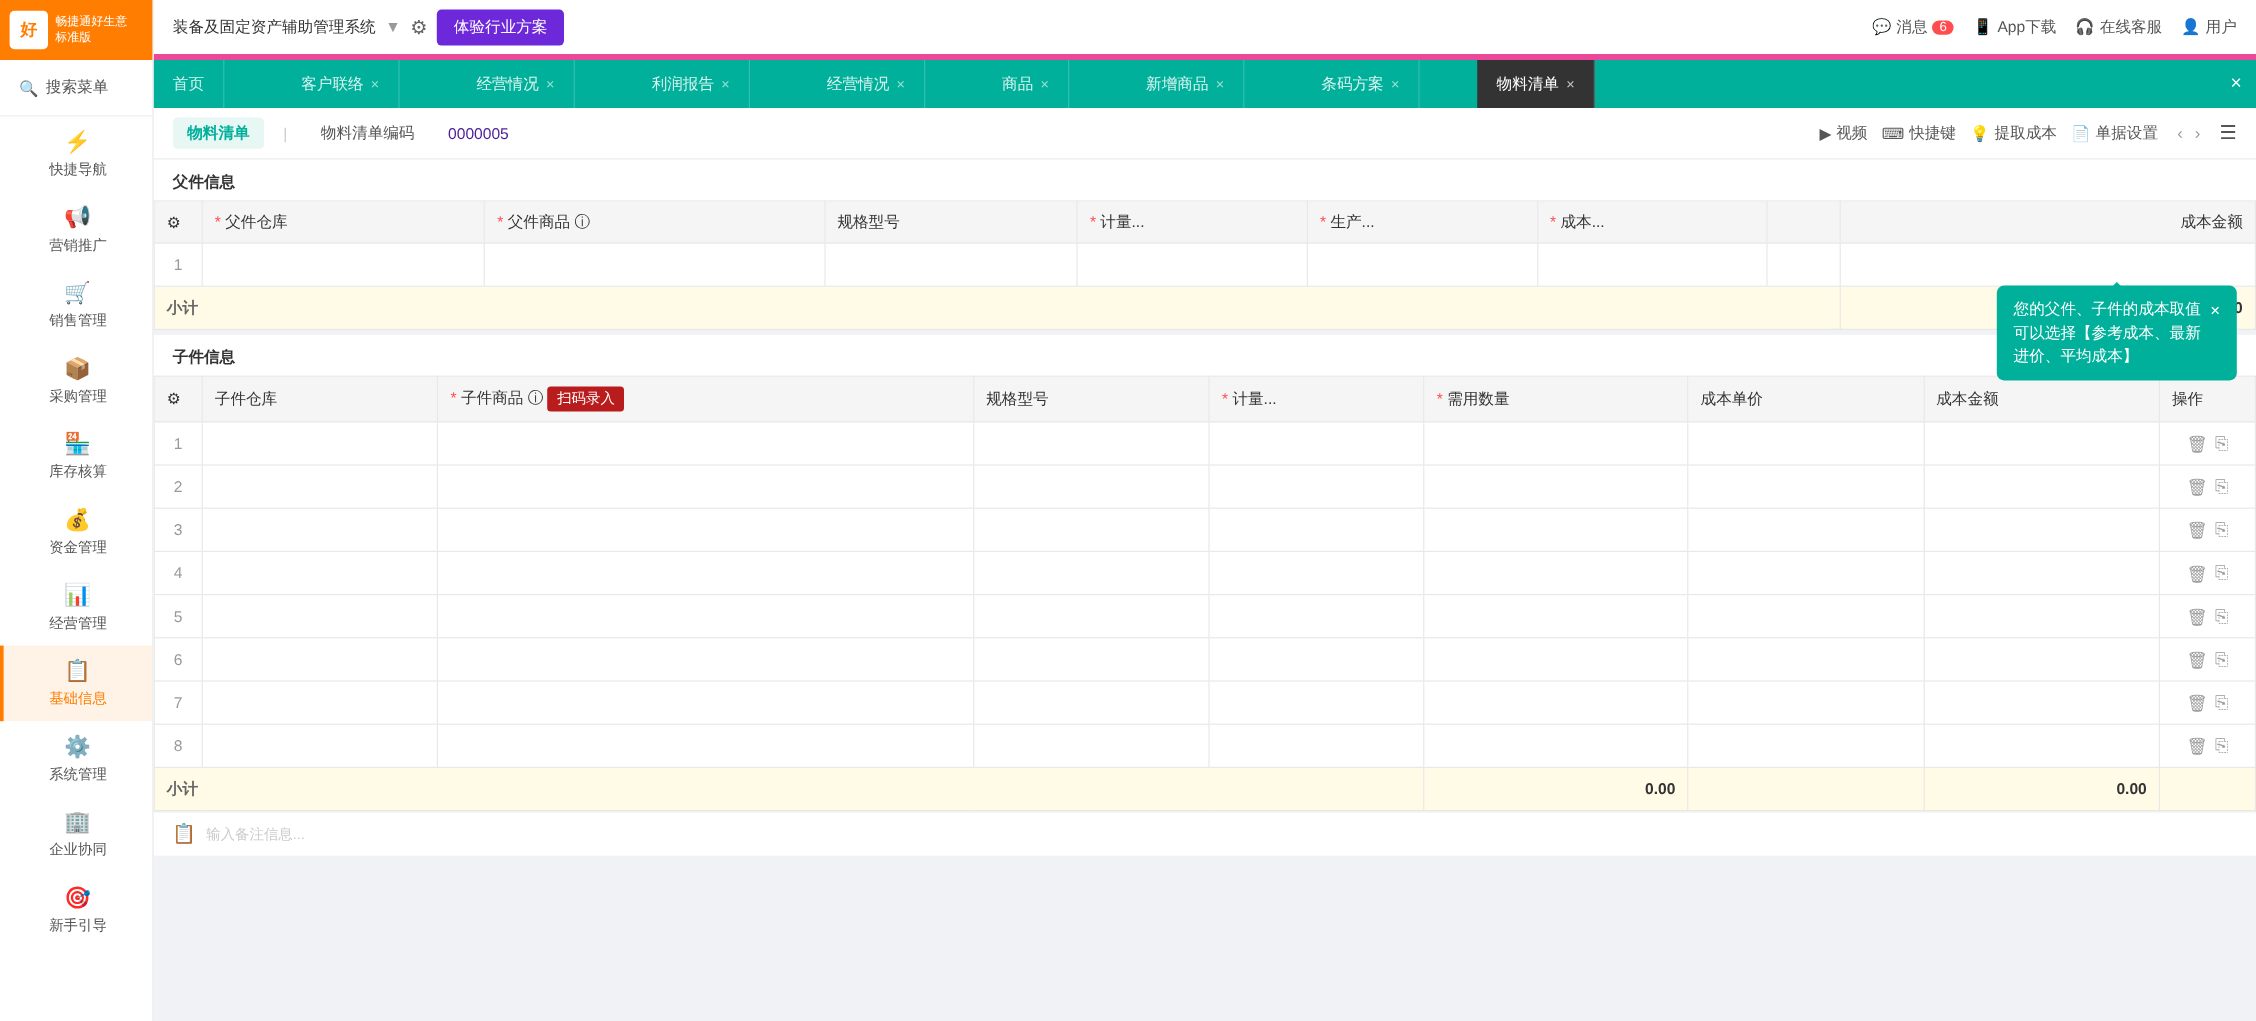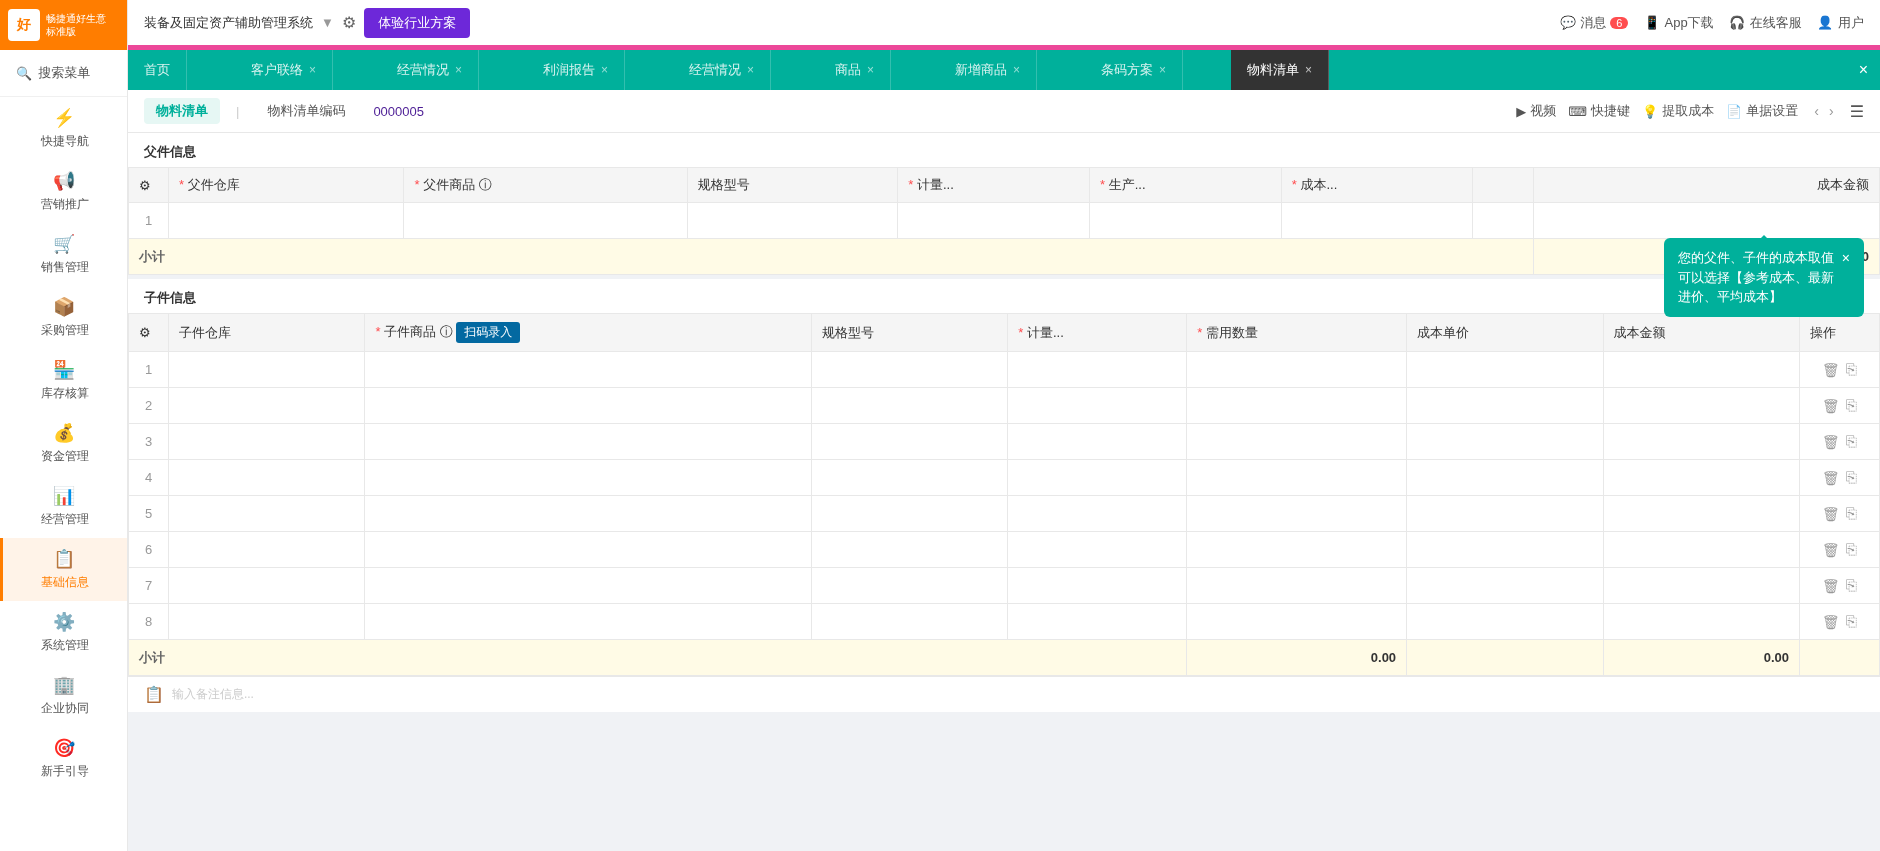--- a/index.html
+++ b/index.html
@@ -225,21 +225,21 @@
       padding: 6px 10px;
       font-weight: bold;
       color: #666;
     }
     .data-table tr.subtotal td.value { text-align: right; color: #333; }
     .col-settings { width: 40px; text-align: center; }
     .col-actions { width: 80px; text-align: center; }
 
     
     .scan-btn {
-      background: #0369a1;
+      background: #b91c1c;
       color: #fff;
       border: none;
       border-radius: 3px;
       padding: 2px 8px;
       font-size: 12px;
       cursor: pointer;
     }
 
     
     .action-icons { display: flex; align-items: center; justify-content: center; gap: 6px; }

